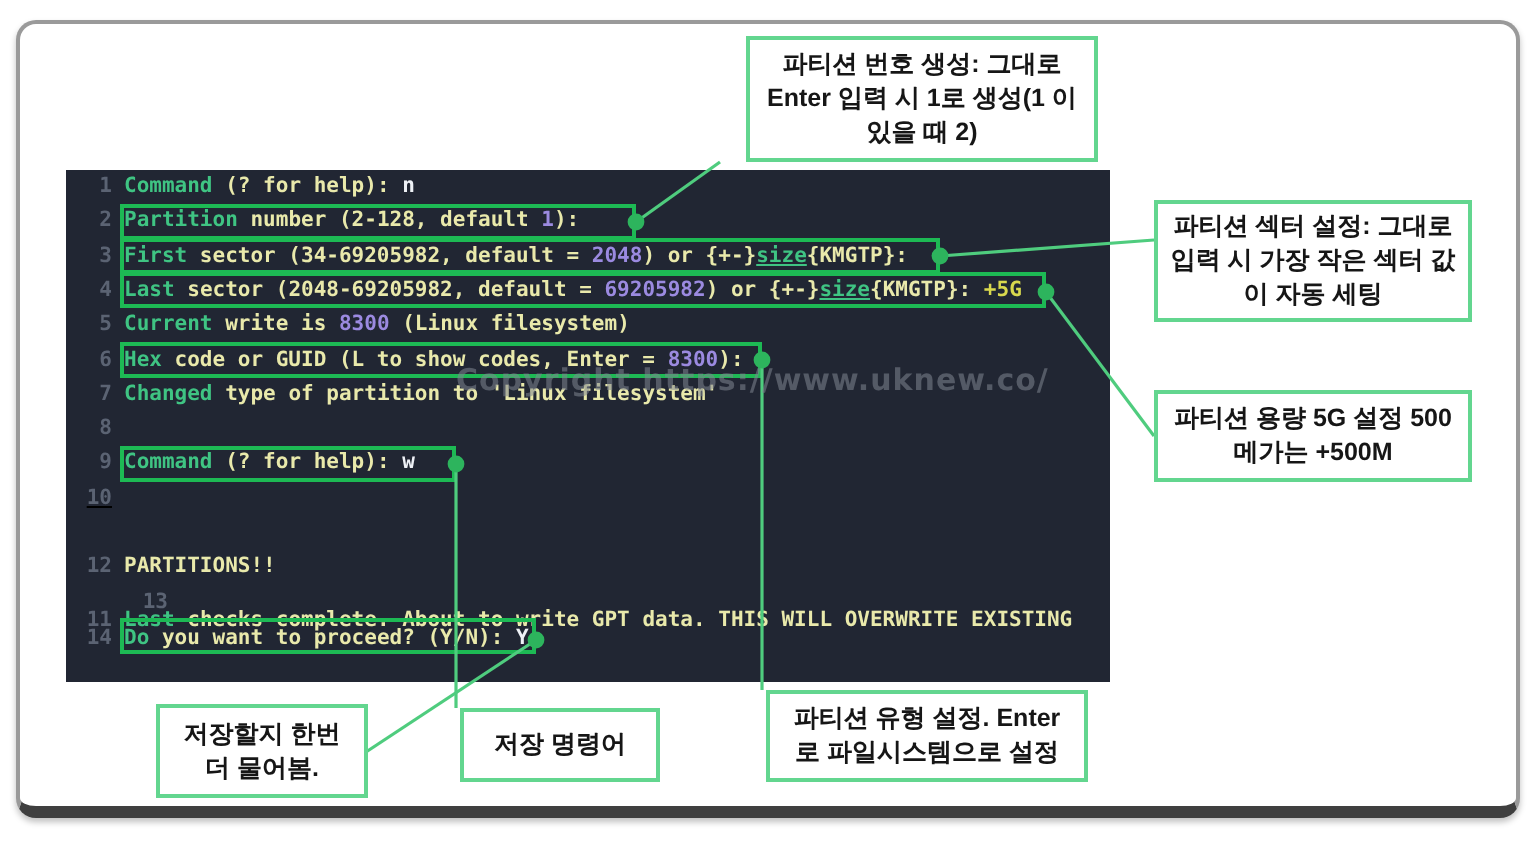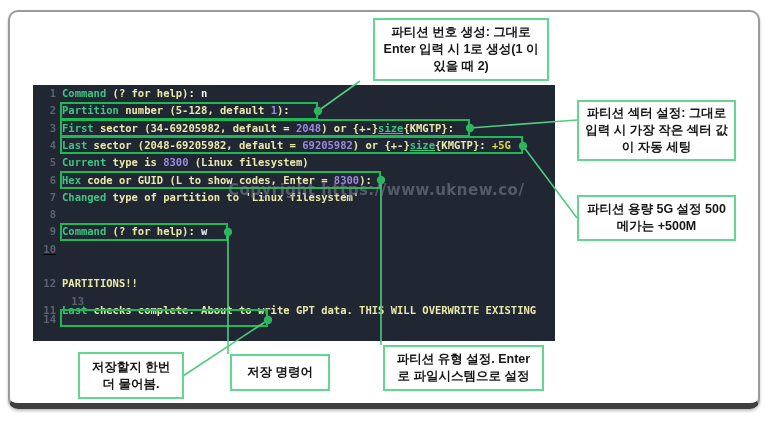--- a/index.html
+++ b/index.html
@@ -44,33 +44,33 @@
                white-space:nowrap; }
 </style>
 </head>
 <body>
 
 <div class="stage">
   <div class="frame"></div>
 
   <div class="terminal" id="terminal">
       <div class="trow" style="top: 0px;"><span class="lnum">1</span><span><span class="c-green">Command</span><span class="c-pale"> (? for help): </span><span class="c-white">n</span></span></div>
-      <div class="trow" style="top: 17.3px;"><span class="lnum">2</span><span><span class="c-green">Partition</span><span class="c-pale"> number (5-128, default </span><span class="c-purple">1</span><span class="c-pale">):</span></span></div>
+      <div class="trow" style="top: 17.3px;"><span class="lnum">2</span><span><span class="c-green">Partition</span><span class="c-pale"> number (2-128, default </span><span class="c-purple">1</span><span class="c-pale">):</span></span></div>
       <div class="trow" style="top: 34.6px;"><span class="lnum">3</span><span><span class="c-green">First</span><span class="c-pale"> sector (34-69205982, default = </span><span class="c-purple">2048</span><span class="c-pale">) or {+-}</span><span class="c-greenu">size</span><span class="c-pale">{KMGTP}:</span></span></div>
       <div class="trow" style="top: 51.9px;"><span class="lnum">4</span><span><span class="c-green">Last</span><span class="c-pale"> sector (2048-69205982, default = </span><span class="c-purple">69205982</span><span class="c-pale">) or {+-}</span><span class="c-greenu">size</span><span class="c-pale">{KMGTP}: </span><span class="c-yellow">+5G</span></span></div>
-      <div class="trow" style="top: 69.2px;"><span class="lnum">5</span><span><span class="c-green">Current</span><span class="c-pale"> type is </span><span class="c-purple">8300</span><span class="c-pale"> (Linux filesystem)</span></span></div>
+      <div class="trow" style="top: 69.2px;"><span class="lnum">5</span><span><span class="c-green">Current</span><span class="c-pale"> write is </span><span class="c-purple">8300</span><span class="c-pale"> (Linux filesystem)</span></span></div>
       <div class="trow" style="top: 86.5px;"><span class="lnum">6</span><span><span class="c-green">Hex</span><span class="c-pale"> code or GUID (L to show codes, Enter = </span><span class="c-purple">8300</span><span class="c-pale">):</span></span></div>
       <div class="trow" style="top: 103.8px;"><span class="lnum">7</span><span><span class="c-green">Changed</span><span class="c-pale"> type of partition to 'Linux filesystem'</span></span></div>
       <div class="trow" style="top: 121.1px;"><span class="lnum">8</span><span></span></div>
       <div class="trow" style="top: 138.4px;"><span class="lnum">9</span><span><span class="c-green">Command</span><span class="c-pale"> (? for help): </span><span class="c-white">w</span></span></div>
       <div class="trow" style="top: 155.7px; text-decoration: underline;"><span class="lnum">10</span><span></span></div>
       <div class="trow" style="top: 173px; margin-top: 44px;"><span class="lnum">11</span><span><span class="c-green">Last</span><span class="c-pale"> checks complete. About to write GPT data. THIS WILL OVERWRITE EXISTING</span></span></div>
       <div class="trow" style="top: 190.3px;"><span class="lnum">12</span><span><span class="c-pale">PARTITIONS!!</span></span></div>
       <div class="trow" style="top: 207.6px; margin-left: 28px;"><span class="lnum">13</span><span></span></div>
-      <div class="trow" style="top: 226px; justify-content: center;"><span class="lnum">14</span></div>
+      <div class="trow" style="top: 226px; justify-content: center;"><span class="lnum">14</span><span><span class="c-green">Do</span><span class="c-pale"> you want to proceed? (Y/N): </span><span class="c-white">Y</span></span></div>
       <div class="hlbox" style="left: 27px; top: 16.8px; width: 258px;"></div>
       <div class="hlbox" style="left: 27px; top: 34.1px; width: 410px;"></div>
       <div class="hlbox" style="left: 27px; top: 51.4px; width: 463px;"></div>
       <div class="hlbox" style="left: 27px; top: 86px; width: 321px;"></div>
       <div class="hlbox" style="left: 27px; top: 137.9px; width: 168px;"></div>
       <div class="hlbox" style="left: 27px; top: 224.4px; width: 208px;"></div>
     </div>
 
   <svg class="connectors" id="connectors" viewBox="0 0 768 427">
       <line x1="318" y1="111" x2="360" y2="81" stroke="#4fcc7e" stroke-width="1.6"></line>

